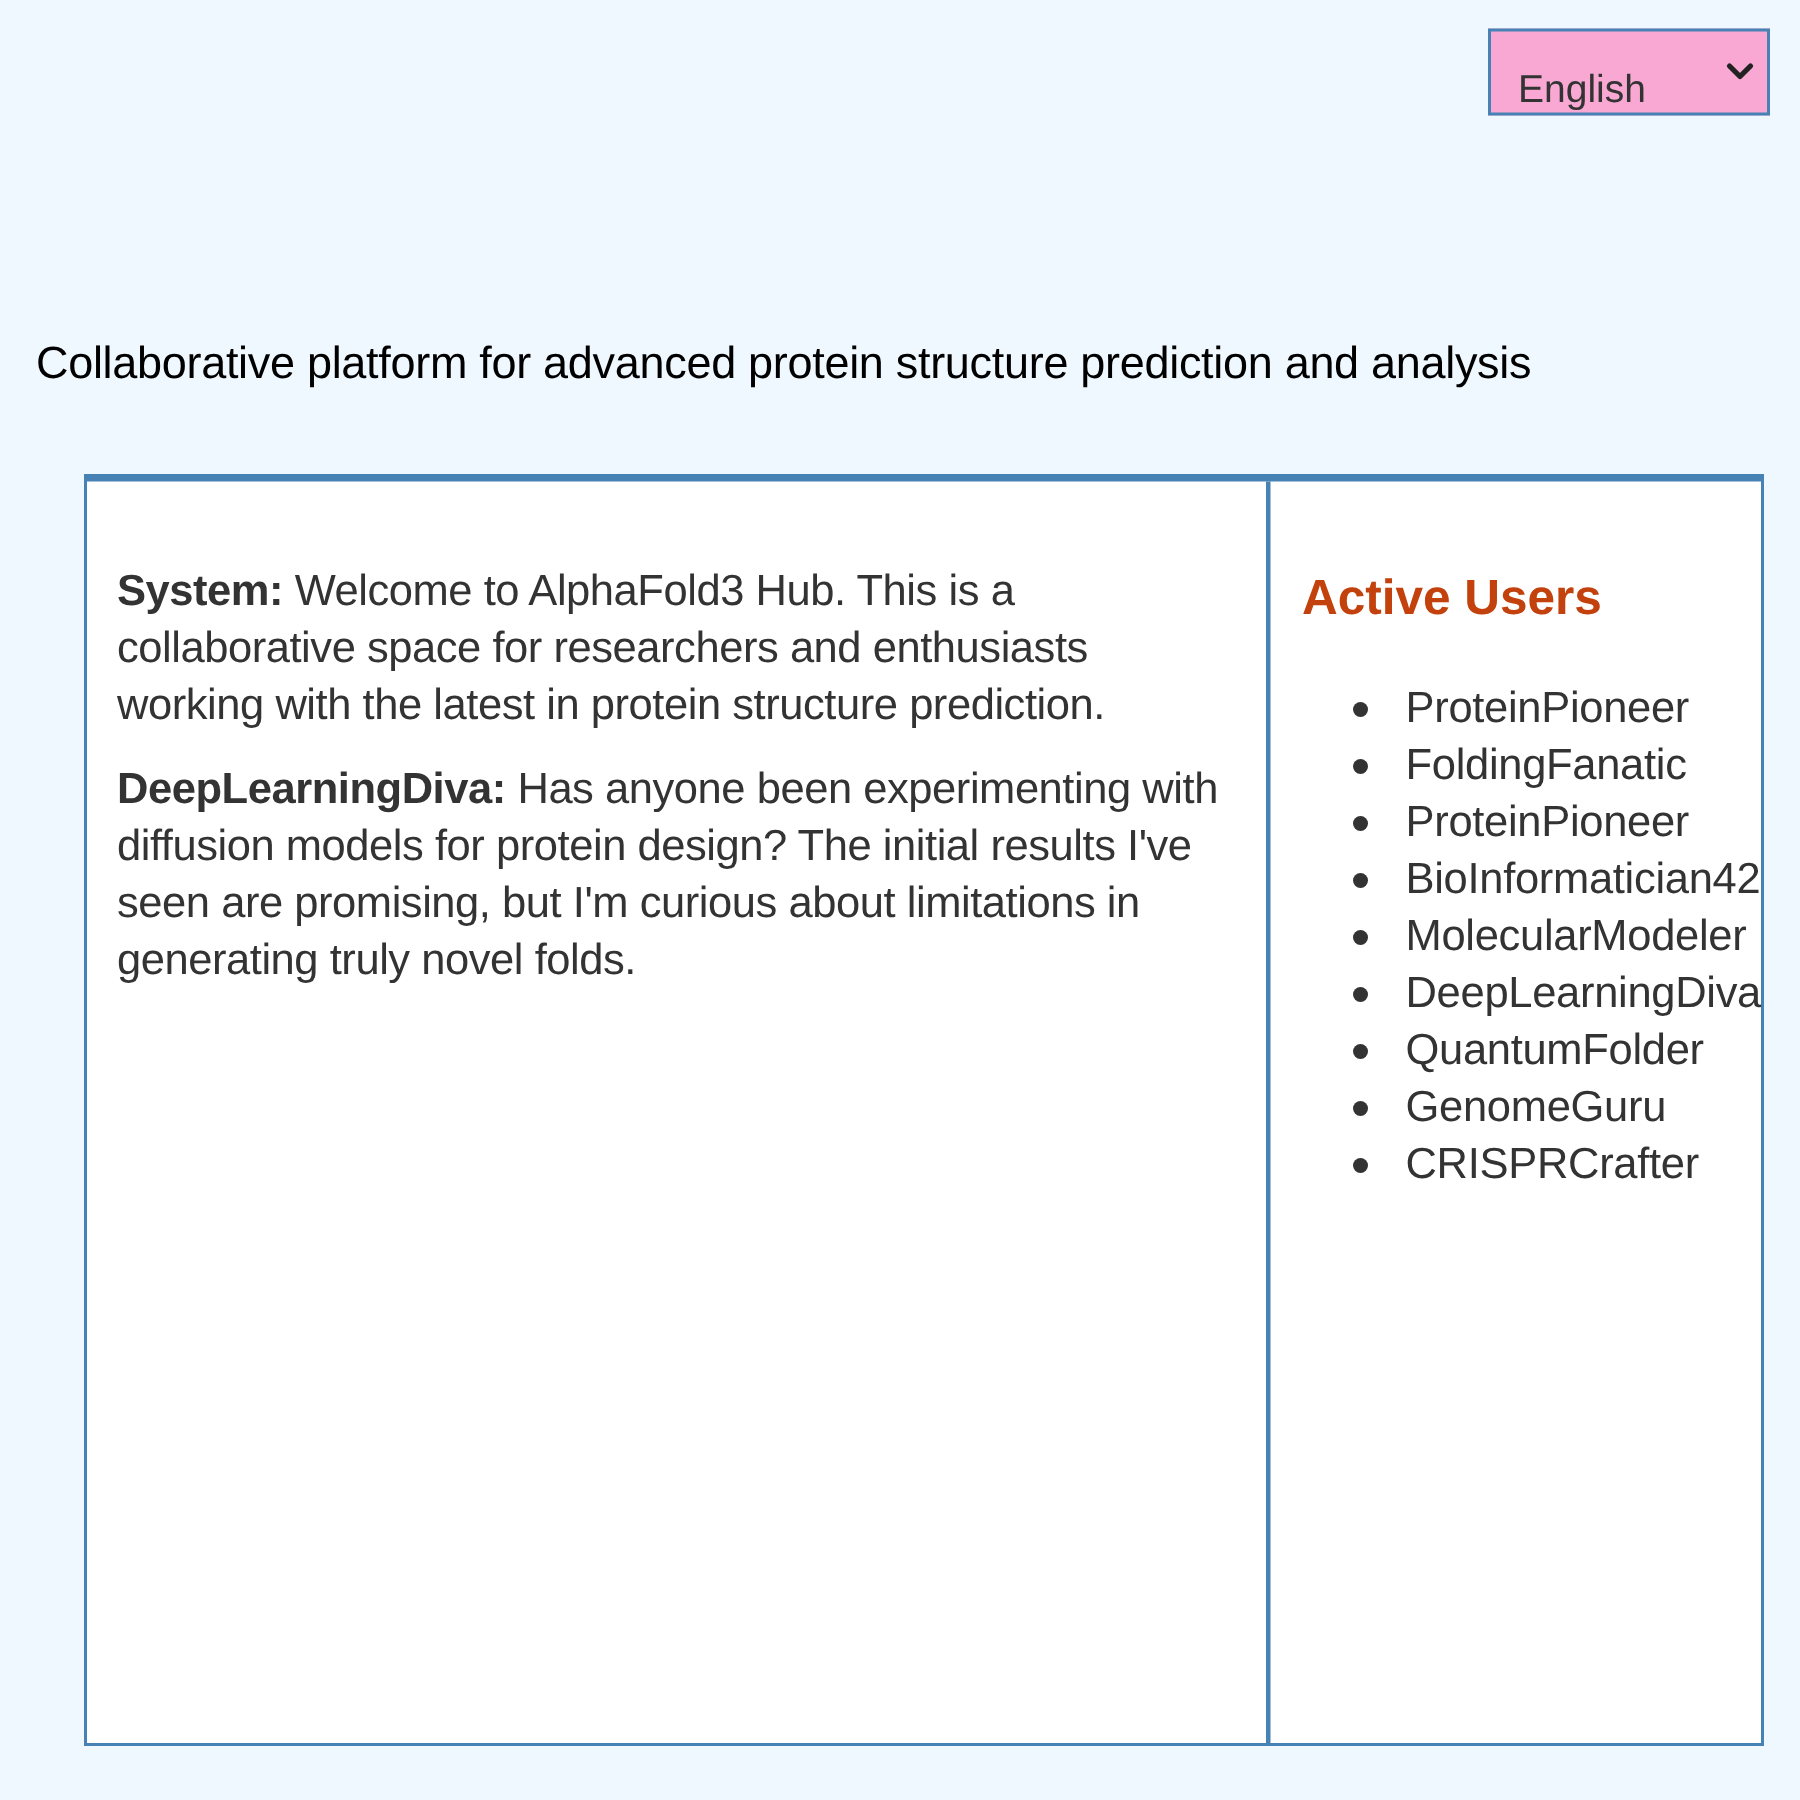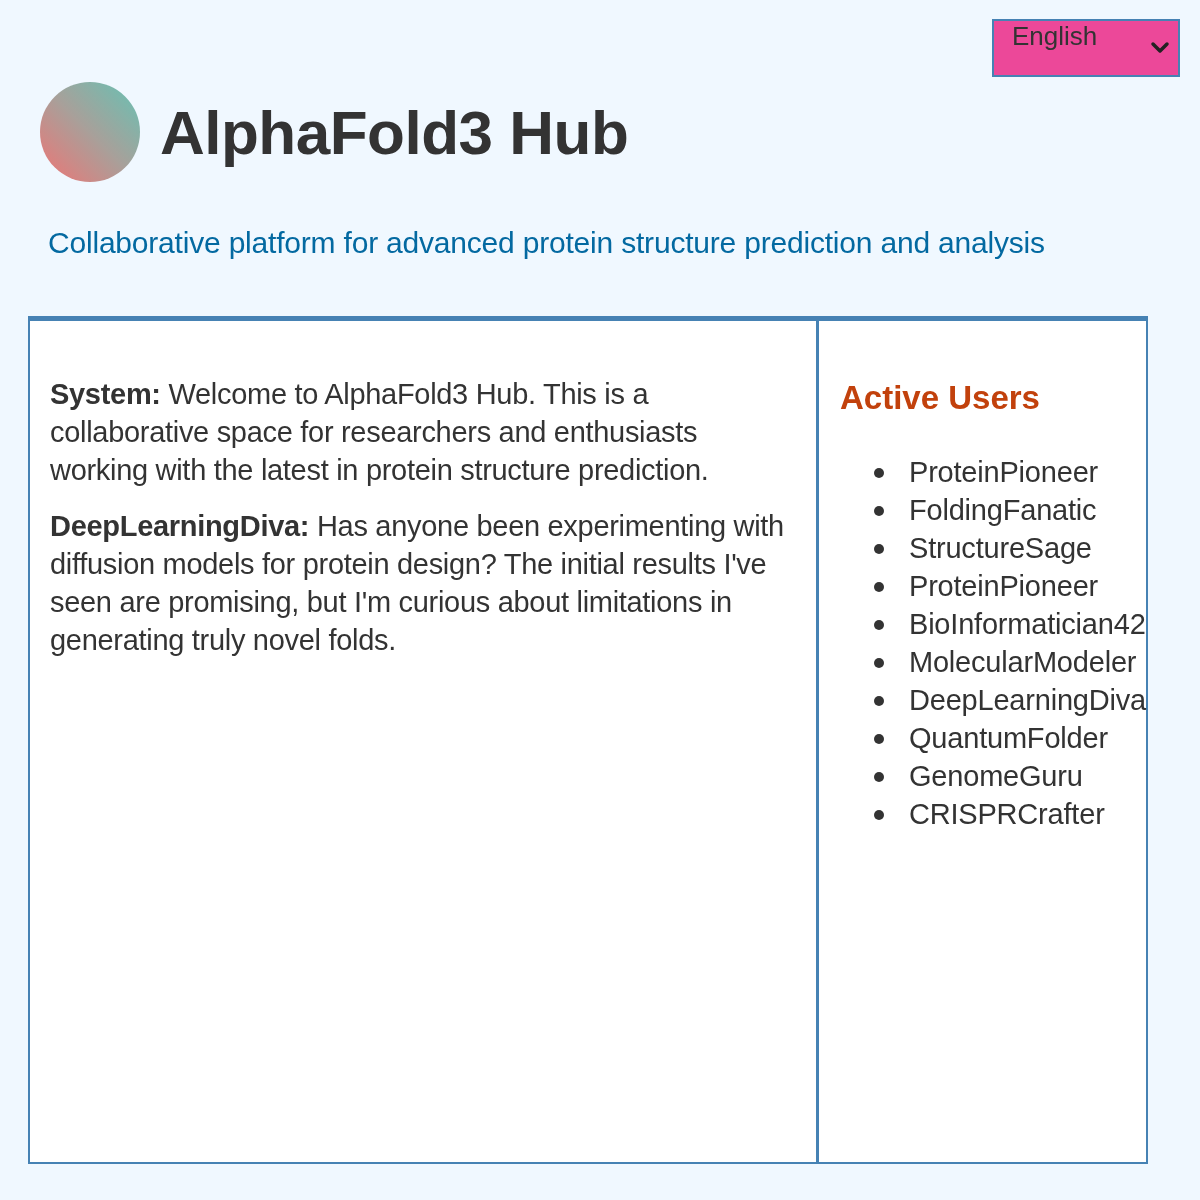--- a/index.html
+++ b/index.html
@@ -18,26 +18,26 @@
       height: 1200px;
     }
     .lang-select {
       position: absolute;
       left: 992px;
       top: 19px;
       width: 188px;
       height: 58px;
       box-sizing: border-box;
       border: 2px solid #4682b4;
-      background: #ec4899;
+      background: #f9a8d4;
       color: #333;
       font-size: 26px;
       padding: 0 0 0 18px;
       display: flex;
-      align-items: flex-start;
+      align-items: flex-end;
       justify-content: space-between;
       cursor: pointer;
     }
     .lang-select .chev {
       width: 36px;
       height: 100%;
       display: flex;
       align-items: center;
       justify-content: center;
     }
@@ -56,31 +56,31 @@
     }
     .title {
       margin: 0 0 0 20px;
       font-size: 62px;
       font-weight: bold;
       color: #333;
       letter-spacing: -0.5px;
     }
     .subtitle {
       position: absolute;
-      left: 48px;
+      left: 24px;
       top: 226px;
       font-size: 30px;
-      color: #0369a1;
+      color: #000000;
       margin: 0;
       white-space: nowrap;
       letter-spacing: -0.2px;
     }
     .main {
       position: absolute;
-      left: 28px;
+      left: 56px;
       top: 316px;
       width: 1120px;
       height: 848px;
       box-sizing: border-box;
       border: 2px solid #4682b4;
       border-top: 5px solid #4682b4;
       background: #fff;
       display: flex;
     }
     .chat {
@@ -146,43 +146,38 @@
 
   <div class="lang-select">
     <span>English</span>
     <span class="chev">
       <svg width="20" height="14" viewBox="0 0 20 14">
         <polyline points="3,3 10,10 17,3" fill="none" stroke="#222" stroke-width="3.5" stroke-linecap="round" stroke-linejoin="round"></polyline>
       </svg>
     </span>
   </div>
 
-  <div class="header">
-    <div class="logo"></div>
-    <h1 class="title">AlphaFold3 Hub</h1>
-  </div>
 
   <p class="subtitle">Collaborative platform for advanced protein structure prediction and analysis</p>
 
   <div class="main">
     <div class="chat">
       <p class="msg">
         <span class="author">System:</span><span> Welcome to AlphaFold3 Hub. This is a collaborative space for researchers and enthusiasts working with the latest in protein structure prediction.</span>
       </p>
       <p class="msg">
         <span class="author">DeepLearningDiva:</span><span> Has anyone been experimenting with diffusion models for protein design? The initial results I've seen are promising, but I'm curious about limitations in generating truly novel folds.</span>
       </p>
     </div>
 
     <div class="users">
       <h2>Active Users</h2>
       <ul>
         <li>ProteinPioneer</li>
         <li>FoldingFanatic</li>
-        <li>StructureSage</li>
         <li>ProteinPioneer</li>
         <li>BioInformatician42</li>
         <li>MolecularModeler</li>
         <li>DeepLearningDiva</li>
         <li>QuantumFolder</li>
         <li>GenomeGuru</li>
         <li>CRISPRCrafter</li>
       </ul>
     </div>
   </div>

